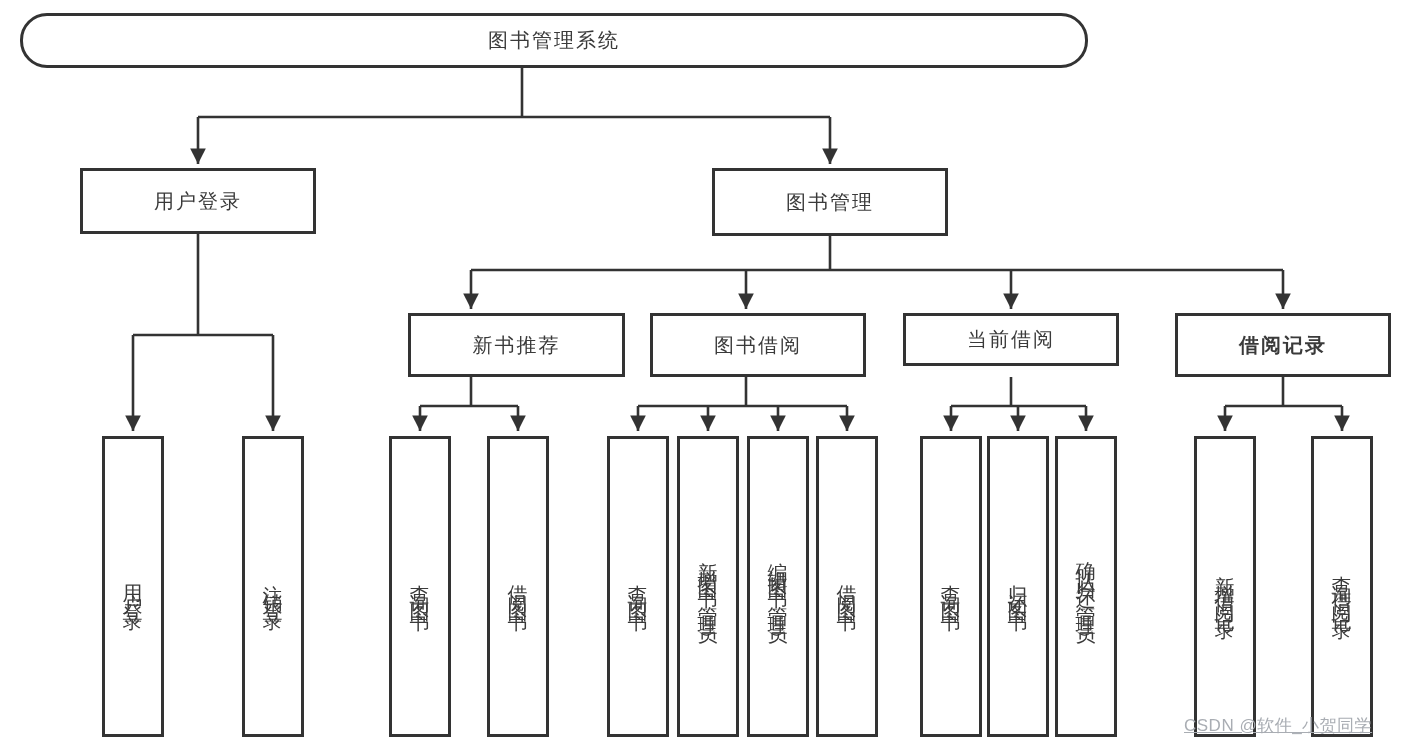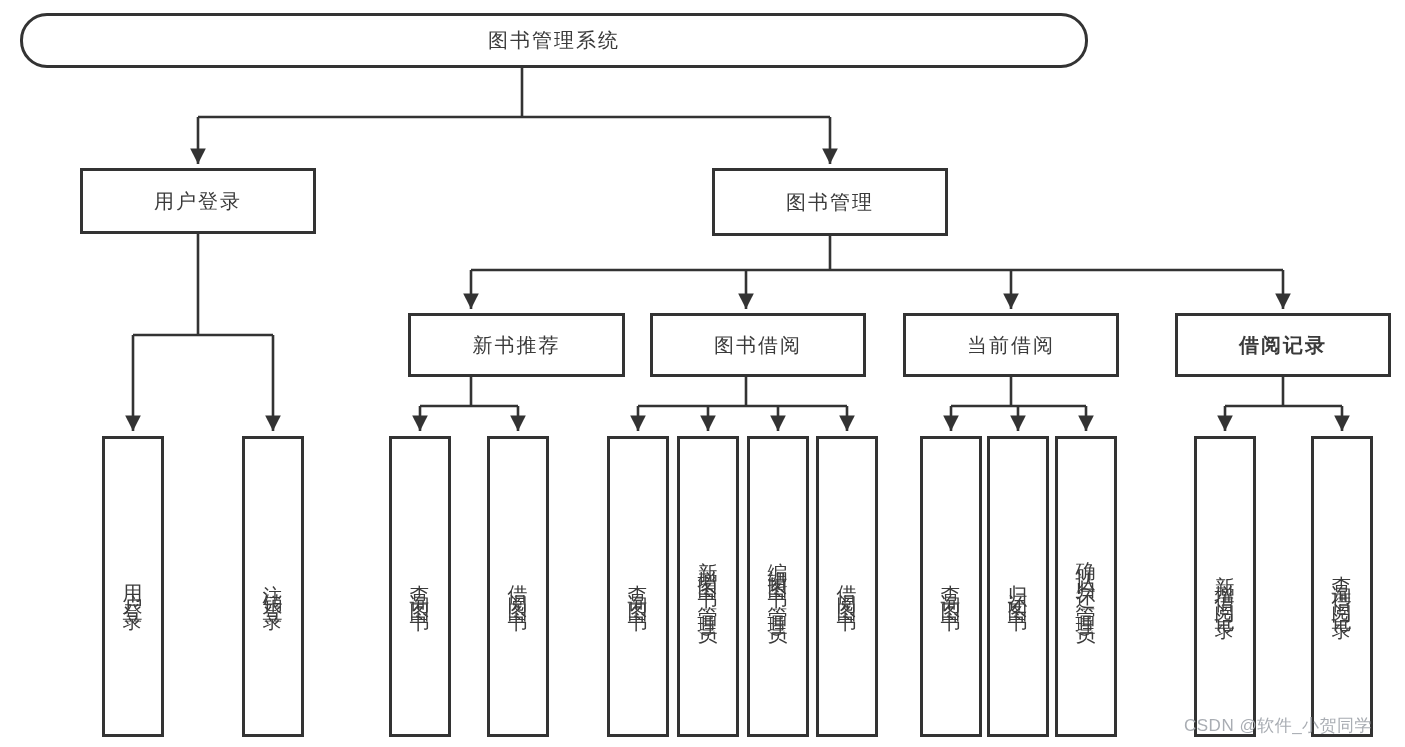--- a/index.html
+++ b/index.html
@@ -45,20 +45,21 @@
   }
   #watermark {
     position: absolute;
     left: 1184px;
     top: 714px;
     font-size: 17px;
     color: #a9adb3;
     letter-spacing: 0.5px;
     white-space: nowrap;
     z-index: 2;
+    text-decoration: underline;
   }
 </style>
 </head>
 <body>
 
 <div id="canvas">
 
   <svg id="connectors" width="1405" height="747" viewBox="0 0 1405 747">
     <defs>
       <marker id="arrow" viewBox="0 0 8 8" refX="8" refY="4" markerWidth="8" markerHeight="6" orient="auto-start-reverse">
@@ -109,21 +110,21 @@
     </g>
   </svg>
 
   <div class="box hbox" style="left:20px; top:13px; width:1068px; height:55px;border-radius:27px;">图书管理系统</div>
 
   <div class="box hbox" style="left:80px; top:168px; width:236px; height:66px;">用户登录</div>
   <div class="box hbox" style="left:712px; top:168px; width:236px; height:68px;">图书管理</div>
 
   <div class="box hbox" style="left:363px; top:313px; width:217px; height:64px;margin-left:45px;">新书推荐</div>
   <div class="box hbox" style="left:638px; top:313px; width:216px; height:64px;margin-left:12px;">图书借阅</div>
-  <div class="box hbox" style="left:903px; top:313px; width:216px; height:64px;">当前借阅</div>
+  <div class="box hbox" style="left:903px; top:313px; width:216px; height:53px;">当前借阅</div>
   <div class="box hbox" style="left:1175px; top:313px; width:216px; height:64px;font-weight:bold;">借阅记录</div>
 
   <div class="box vbox" style="left:102px; top:436px; width:62px; height:301px;">用户登录</div>
   <div class="box vbox" style="left:242px; top:436px; width:62px; height:301px;">注销登录</div>
 
   <div class="box vbox" style="left:389px; top:436px; width:62px; height:301px;">查询图书</div>
   <div class="box vbox" style="left:487px; top:436px; width:62px; height:301px;">借阅图书</div>
 
   <div class="box vbox" style="left:607px; top:436px; width:62px; height:301px;">查询图书</div>
   <div class="box vbox" style="left:677px; top:436px; width:62px; height:301px;">新增图书（管理员）</div>

